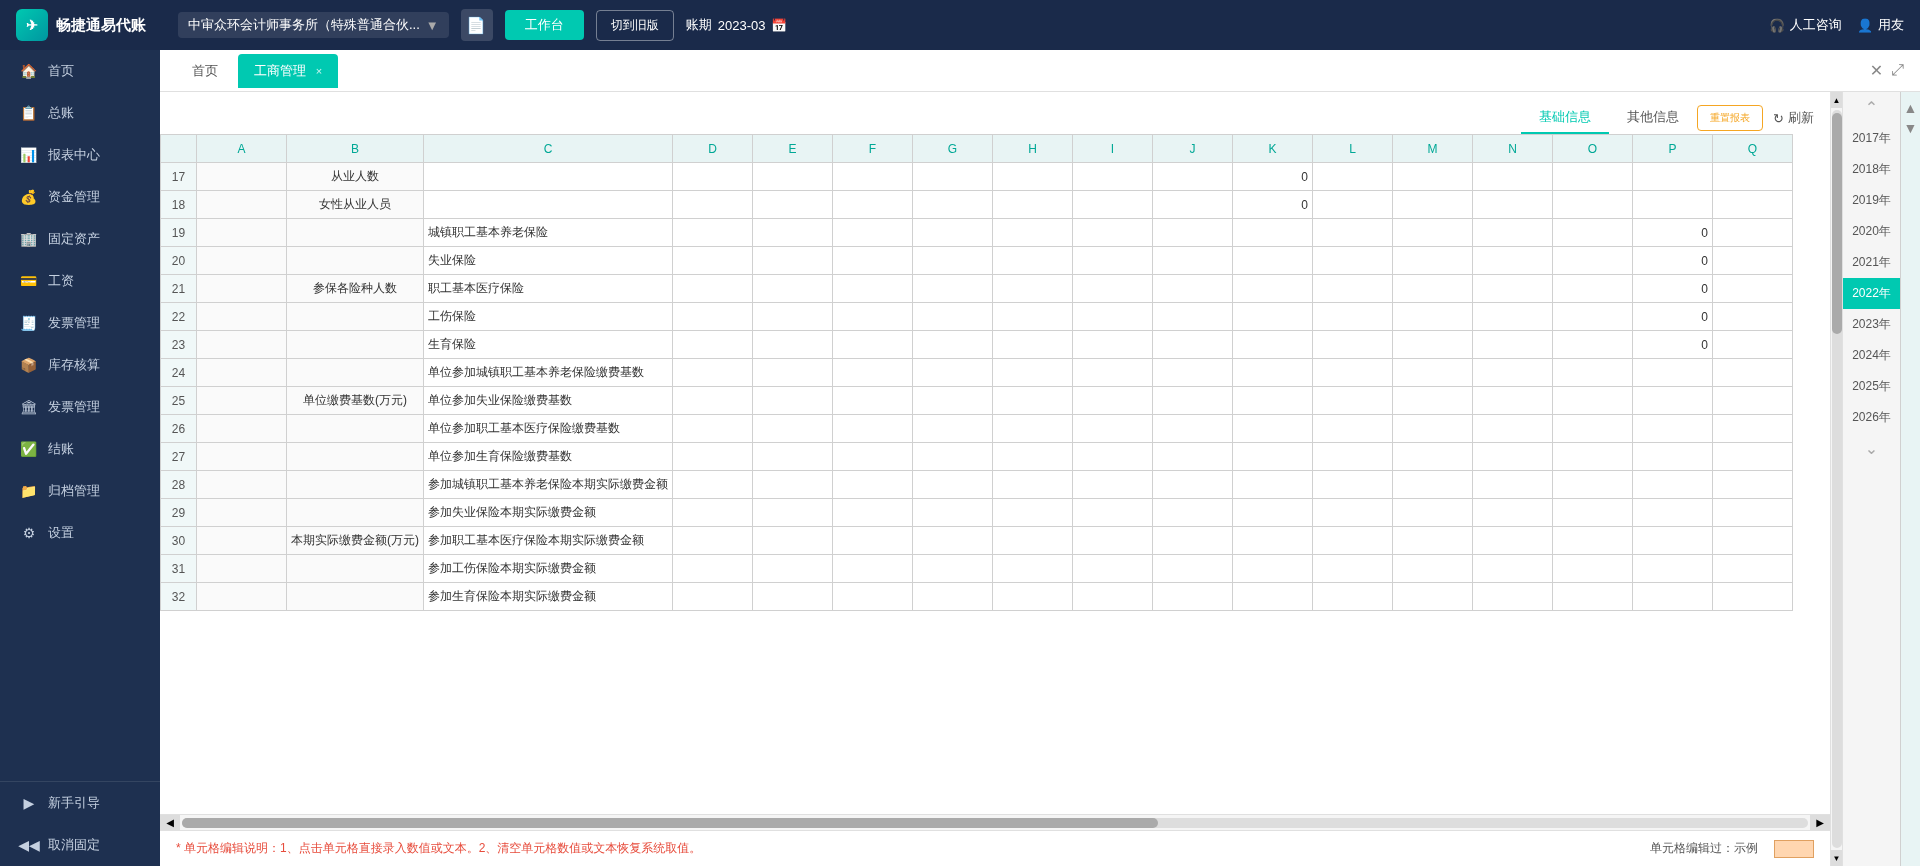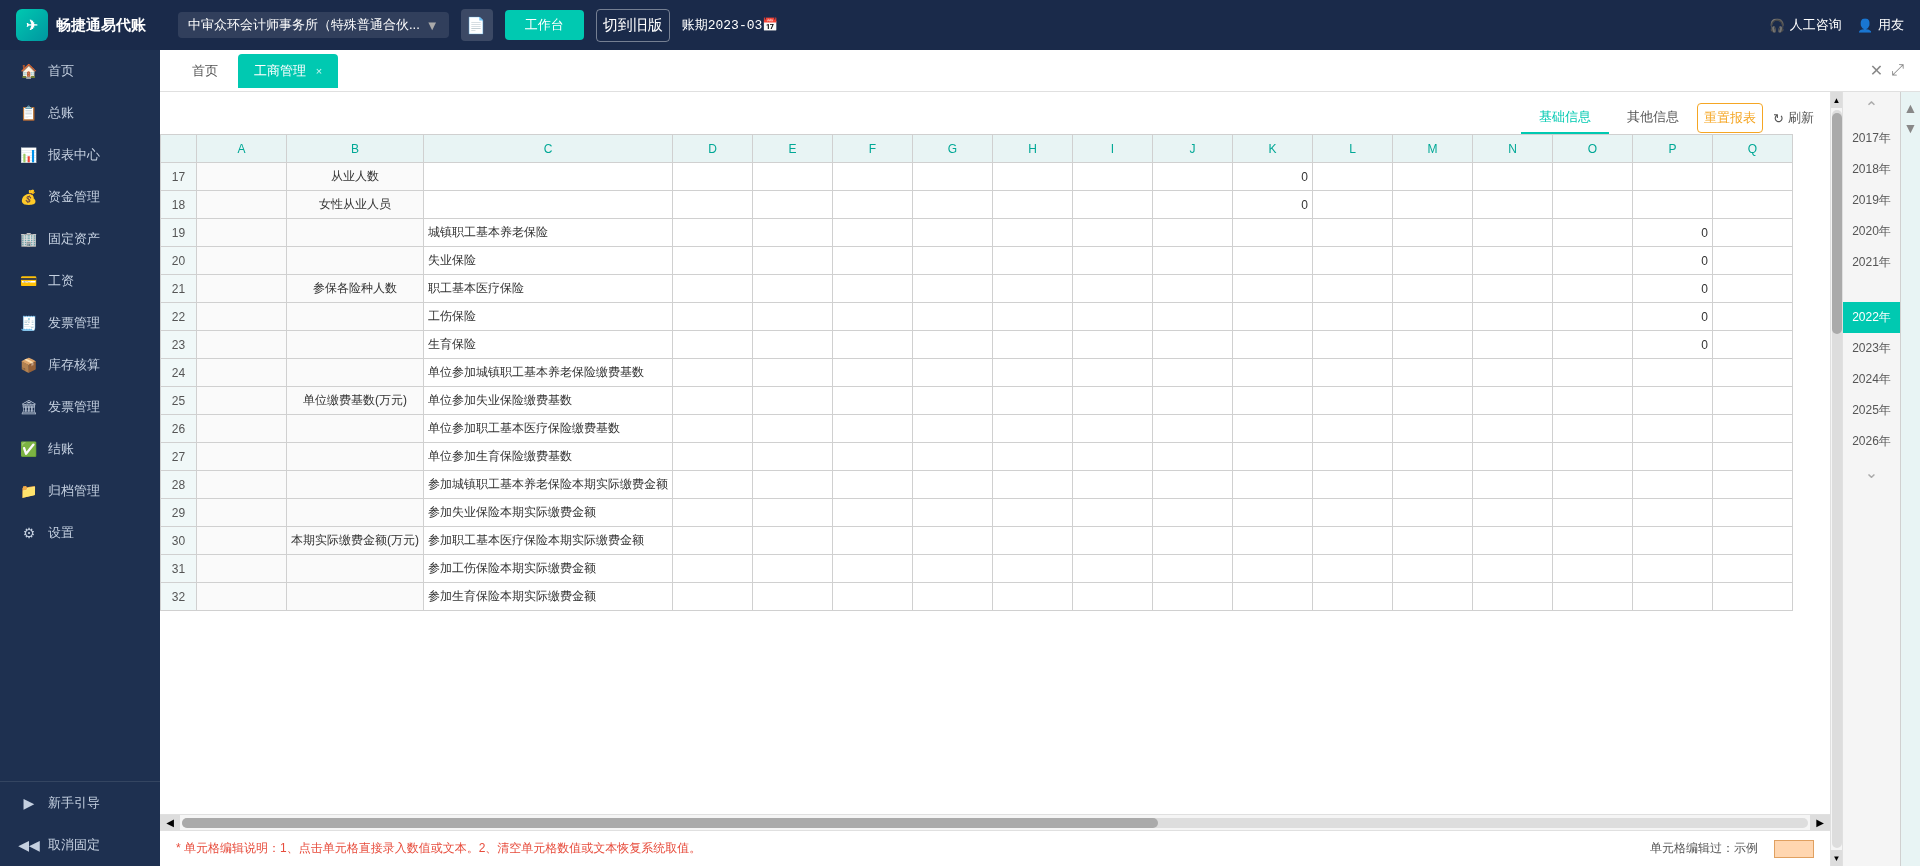--- a/index.html
+++ b/index.html
@@ -9,22 +9,22 @@
     .top-header {
       display: flex; align-items: center; height: 50px;
       background: #1a2a4a; padding: 0 16px; gap: 12px;
     }
     .logo-area { display: flex; align-items: center; gap: 8px; color: #fff; font-size: 15px; font-weight: bold; min-width: 150px; }
     .logo-icon { width: 32px; height: 32px; background: linear-gradient(135deg, #00c9b1, #0096a0); border-radius: 6px; display: flex; align-items: center; justify-content: center; color: #fff; font-size: 14px; }
     .company-selector { display: flex; align-items: center; gap: 6px; background: rgba(255,255,255,0.1); border-radius: 4px; padding: 4px 10px; color: #fff; cursor: pointer; font-size: 13px; }
     .company-selector .arrow { color: #aaa; }
     .doc-icon { width: 32px; height: 32px; background: rgba(255,255,255,0.15); border-radius: 4px; display: flex; align-items: center; justify-content: center; color: #fff; cursor: pointer; font-size: 16px; }
     .workbench-btn { background: #00c9b1; color: #fff; border: none; border-radius: 4px; padding: 6px 20px; font-size: 13px; cursor: pointer; }
-    .old-version-btn { background: transparent; color: #fff; border: 1px solid rgba(255,255,255,0.4); border-radius: 4px; padding: 6px 6px; font-size: 15px; cursor: pointer; }
-    .period-info { display: flex; align-items: center; color: #fff; font-size: 13px; font-family: Liberation Mono, monospace; }
+    .old-version-btn { background: transparent; color: #fff; border: 1px solid rgba(255,255,255,0.4); border-radius: 4px; padding: 6px 14px; font-size: 12px; cursor: pointer; }
+    .period-info { display: flex; align-items: center; gap: 6px; color: #fff; font-size: 13px; }
     .header-right { margin-left: auto; display: flex; align-items: center; gap: 16px; color: #fff; font-size: 13px; }
     .ai-consult { display: flex; align-items: center; gap: 4px; cursor: pointer; }
     .user-info { display: flex; align-items: center; gap: 4px; cursor: pointer; }
 
     
     .main-layout { display: flex; height: calc(100vh - 50px); }
 
     
     .sidebar { width: 160px; background: #1e3050; display: flex; flex-direction: column; color: #fff; flex-shrink: 0; }
     .sidebar-item { display: flex; align-items: center; gap: 10px; padding: 12px 20px; cursor: pointer; font-size: 13px; color: #c5d0e0; }
@@ -47,21 +47,21 @@
 
     
     .spreadsheet-container { flex: 1; display: flex; flex-direction: column; overflow: hidden; }
 
     
     .sub-tabs { display: flex; align-items: center; padding: 10px 16px 0; background: #fff; gap: 0; justify-content: flex-end; }
     .sub-tabs-left { display: flex; gap: 0; }
     .sub-tab { padding: 6px 18px; font-size: 13px; cursor: pointer; color: #555; border-bottom: 2px solid transparent; }
     .sub-tab.active { color: #00c9b1; border-bottom: 2px solid #00c9b1; }
     .sub-tabs-right { display: flex; align-items: center; gap: 10px; }
-    .reset-report-btn { border: 1px solid #f5a623; color: #f5a623; background: #fff; padding: 5px 6px; border-radius: 4px; font-size: 13px; cursor: pointer; }
+    .reset-report-btn { border: 1px solid #f5a623; color: #f5a623; background: #fff; padding: 5px 12px; border-radius: 4px; font-size: 10px; cursor: pointer; }
     .refresh-btn { display: flex; align-items: center; gap: 4px; color: #555; background: none; border: none; font-size: 13px; cursor: pointer; }
 
     
     .spreadsheet-wrapper { flex: 1; overflow: auto; position: relative; }
     .spreadsheet-table { border-collapse: collapse; font-size: 12px; min-width: 1200px; }
     .spreadsheet-table th, .spreadsheet-table td { border: 1px solid #d0d0d0; padding: 0 4px; height: 28px; white-space: nowrap; }
     .col-header { background: #e8f4f4; color: #00a896; text-align: center; font-weight: normal; min-width: 80px; }
     .col-header.row-num { width: 36px; min-width: 36px; background: #e8f4f4; }
     .row-num-cell { background: #f0f8f8; text-align: center; color: #555; width: 36px; }
     .cell-a { text-align: center; color: #333; background: #fafafa; min-width: 80px; }
@@ -95,21 +95,21 @@
     
     .h-scroll-area { height: 16px; background: #f5f5f5; border-top: 1px solid #e0e0e0; display: flex; align-items: center; }
     .h-scroll-btn { width: 20px; height: 16px; background: #ddd; display: flex; align-items: center; justify-content: center; cursor: pointer; font-size: 10px; flex-shrink: 0; }
     .h-scroll-track { flex: 1; height: 10px; background: #ddd; margin: 0 2px; border-radius: 5px; position: relative; }
     .h-scroll-thumb { width: 60%; height: 10px; background: #aaa; border-radius: 5px; }
 
     
     .year-panel { width: 58px; background: #f5f5f5; border-left: 1px solid #e0e0e0; display: flex; flex-direction: column; align-items: center; overflow-y: auto; }
     .year-nav-btn { width: 100%; display: flex; align-items: center; justify-content: center; padding: 6px 0; cursor: pointer; color: #aaa; font-size: 16px; }
     .year-item { width: 100%; text-align: center; padding: 7px 0; font-size: 12px; color: #555; cursor: pointer; }
-    .year-item.active { background: #00c9b1; color: #fff; border-radius: 0; margin-top: 24px; }
+    .year-item.active { background: #00c9b1; color: #fff; border-radius: 0; }
 
     
     .right-collapse { width: 20px; background: #e8f4f4; border-left: 1px solid #d0d0d0; display: flex; flex-direction: column; align-items: center; justify-content: flex-start; padding-top: 8px; gap: 4px; cursor: pointer; }
     .collapse-arrow { color: #888; font-size: 14px; }
 
     
     .v-scroll { width: 12px; background: #f5f5f5; border-left: 1px solid #e0e0e0; display: flex; flex-direction: column; align-items: center; }
     .v-scroll-btn { width: 12px; height: 16px; background: #ddd; display: flex; align-items: center; justify-content: center; cursor: pointer; font-size: 8px; flex-shrink: 0; }
     .v-scroll-track { flex: 1; width: 10px; background: #ddd; margin: 2px; border-radius: 5px; }
     .v-scroll-thumb { width: 10px; height: 30%; background: #aaa; border-radius: 5px; margin-top: 30%; }

